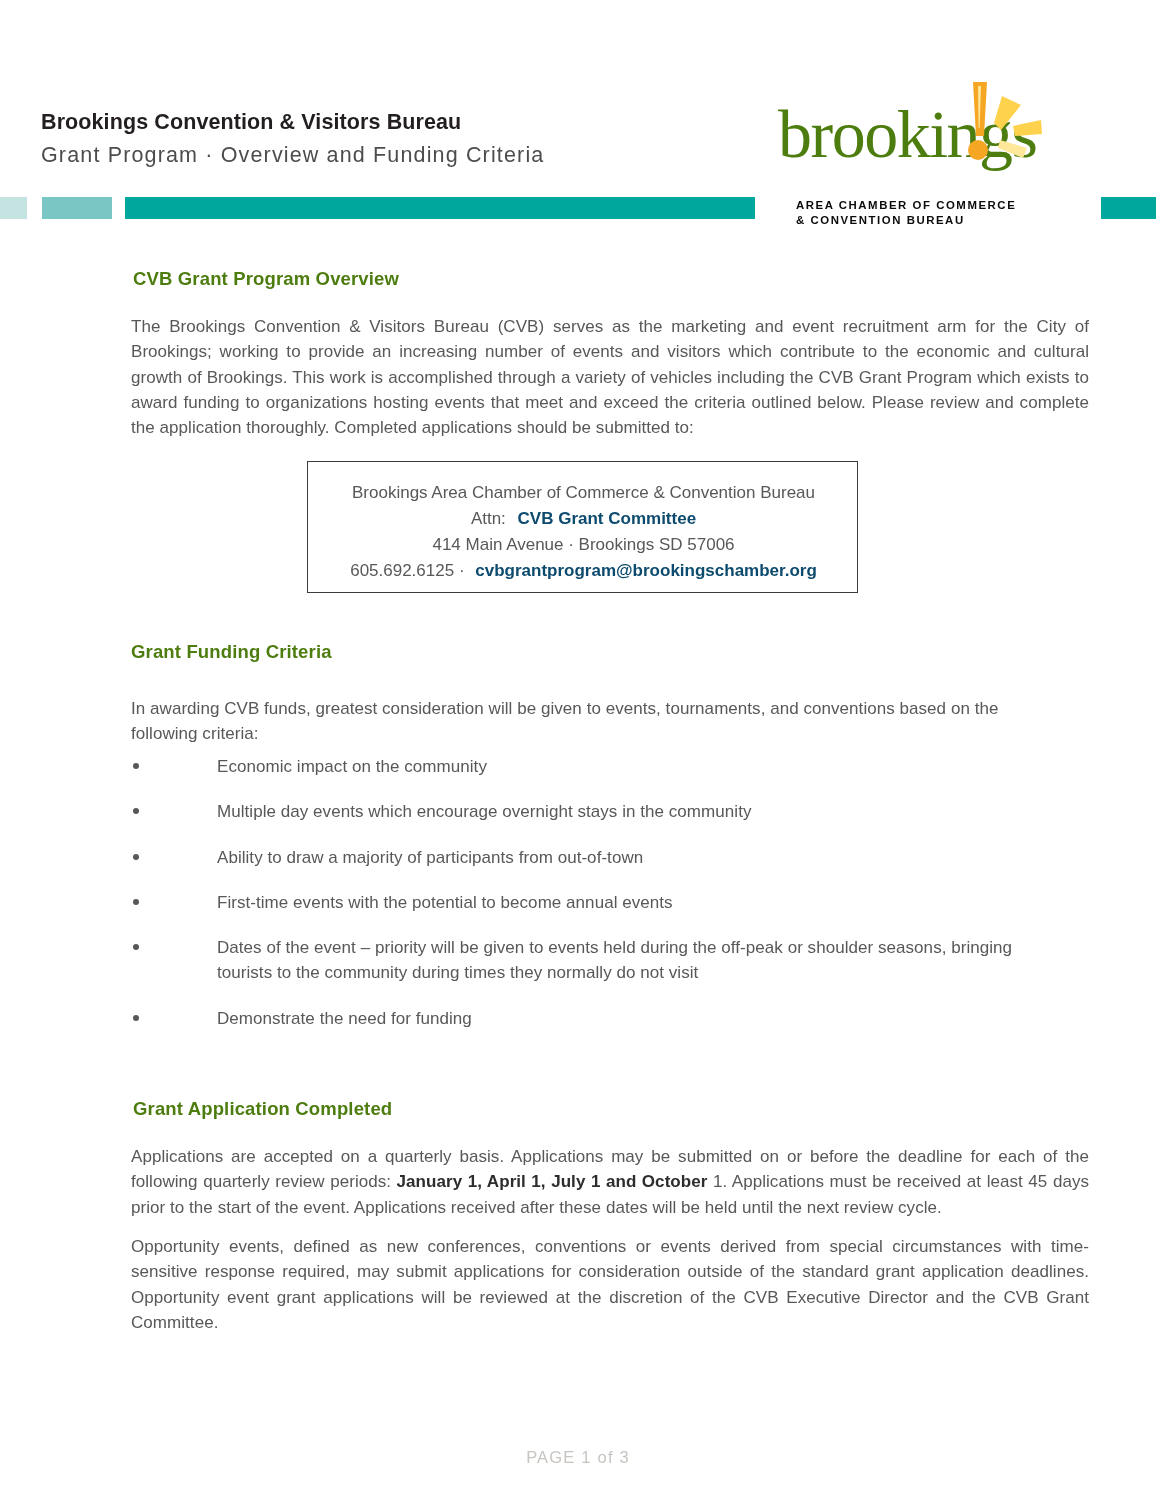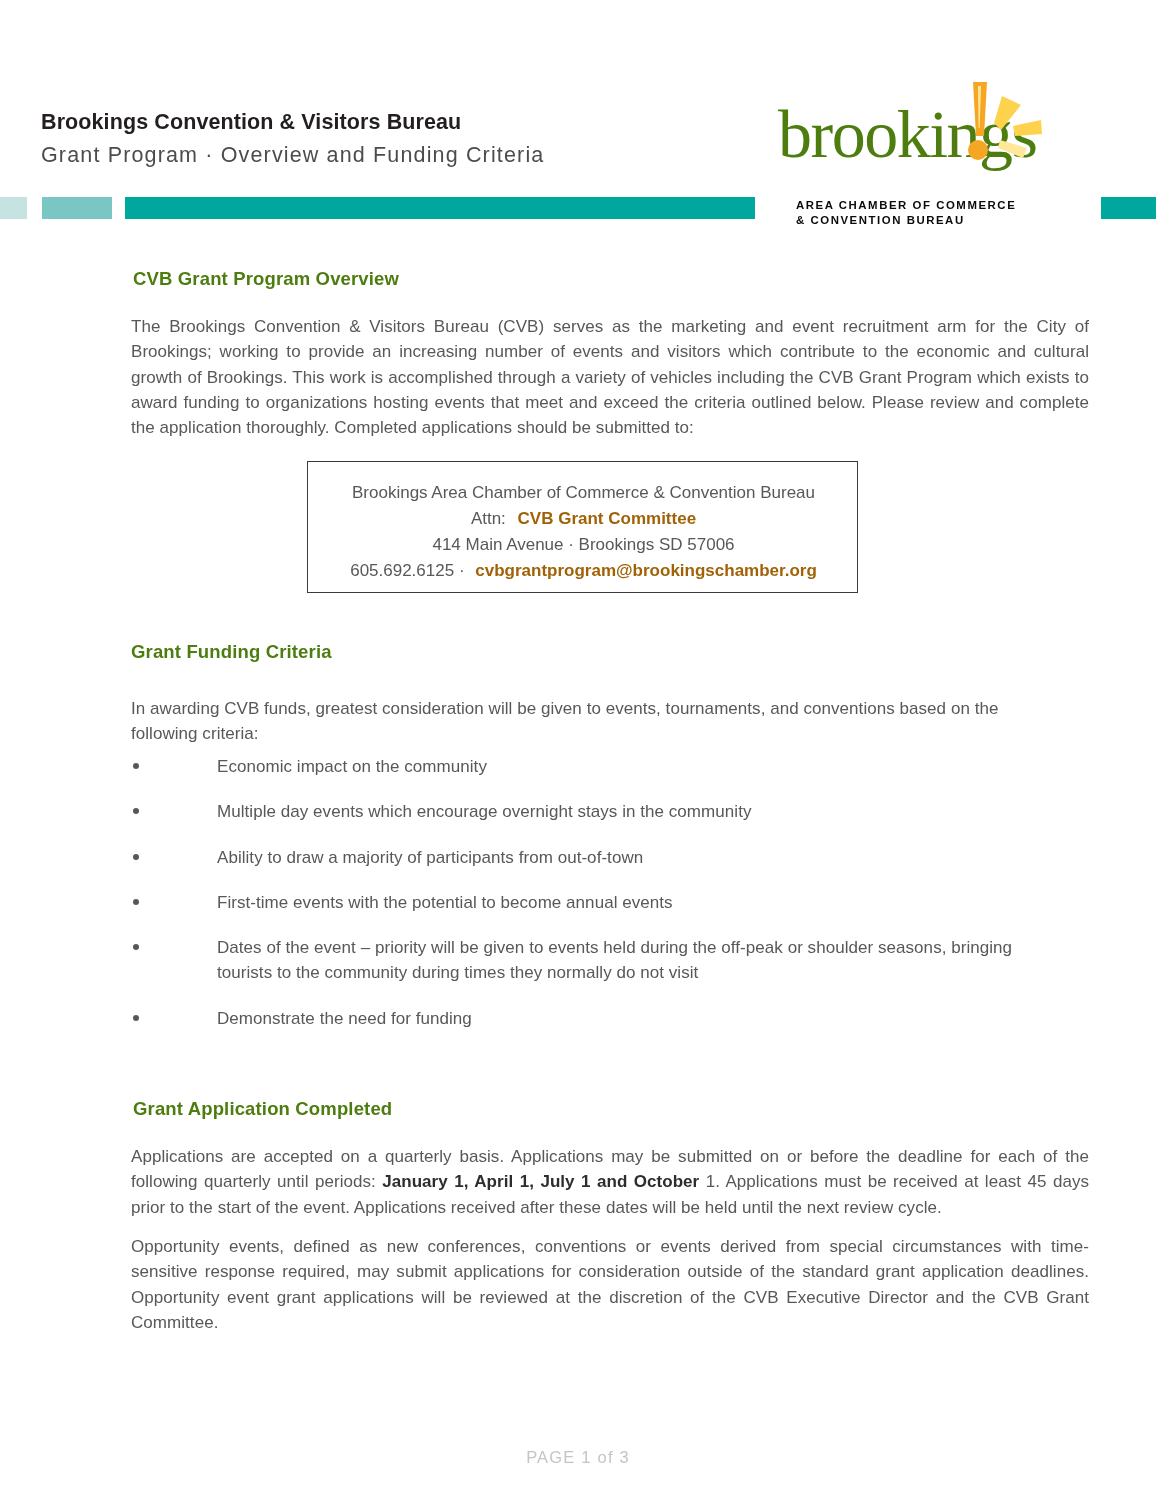--- a/index.html
+++ b/index.html
@@ -165,21 +165,21 @@
     top: 18px;
     width: 551px;
     text-align: center;
     font-size: 17px;
     font-weight: 300;
     color: #58585b;
     line-height: 26px;
   }
   .addr-lines .bold {
     font-weight: 700;
-    color: #a16207;
+    color: #0c4a6e;
     font-size: 17px;
   }
 
   
   .bullets {
     position: absolute;
     left: 130px;
     top: 754px;
     width: 960px;
   }
@@ -310,21 +310,21 @@
       </div>
       <div class="bullet-row">
         <span class="bullet-dot"></span>
         <span class="bullet-text">Demonstrate the need for funding</span>
       </div>
     </div>
 
     <div class="h2" style="left:133px; top:1098px;">Grant Application Completed</div>
 
     <div class="para" style="left:131px; top:1144px; width:958px;">
-      <span>Applications are accepted on a quarterly basis. Applications may be submitted on or before the deadline for each of the following quarterly until periods:  </span><b>January 1, April 1, July 1 and October</b><span> 1. Applications must be received at least 45 days prior to the start of the event. Applications received after these dates will be held until the next review cycle.</span>
+      <span>Applications are accepted on a quarterly basis. Applications may be submitted on or before the deadline for each of the following quarterly review periods:  </span><b>January 1, April 1, July 1 and October</b><span> 1. Applications must be received at least 45 days prior to the start of the event. Applications received after these dates will be held until the next review cycle.</span>
     </div>
 
     <div class="para" style="left:131px; top:1234px; width:958px;">Opportunity events, defined as new conferences, conventions or events derived from special circumstances with time-sensitive response required, may submit applications for consideration outside of the standard grant application deadlines. Opportunity event grant applications will be reviewed at the discretion of the CVB Executive Director and the CVB Grant Committee.</div>
 
   </div>
 
   <div class="footer">PAGE 1 of 3</div>
 
 </div>
 

